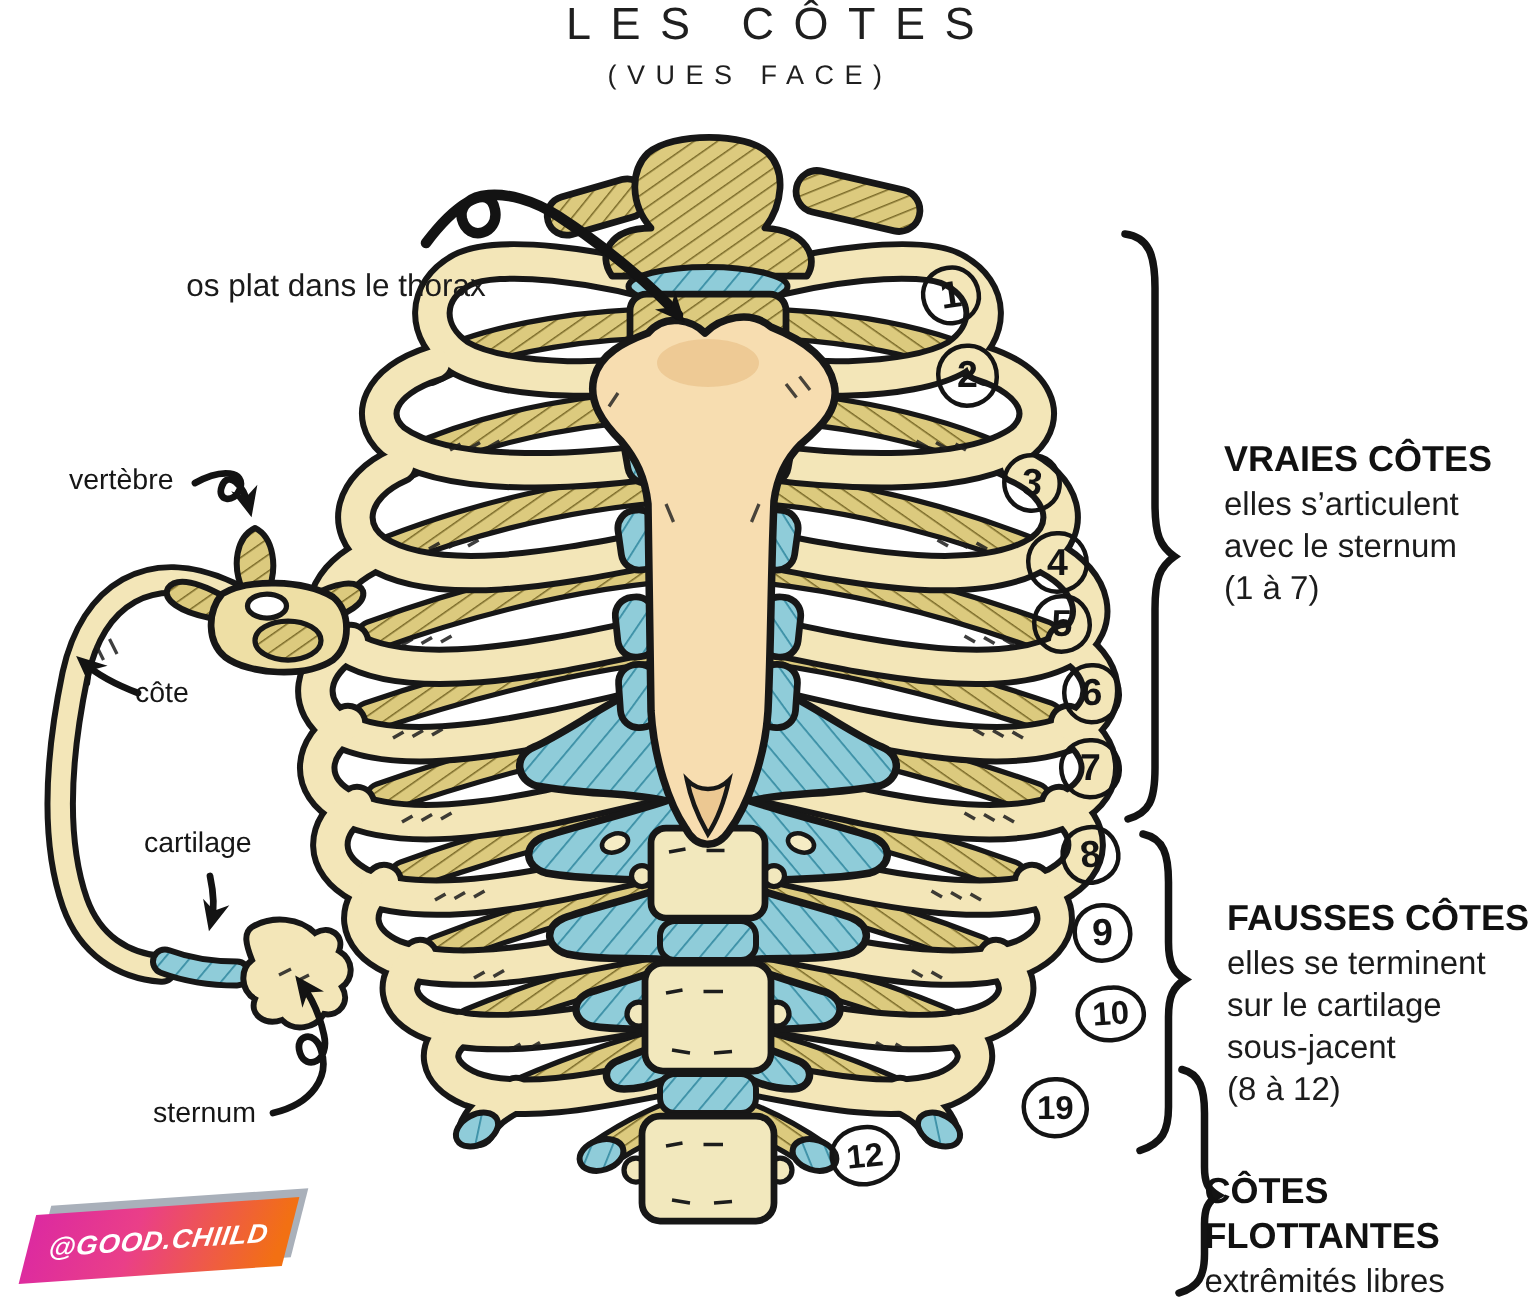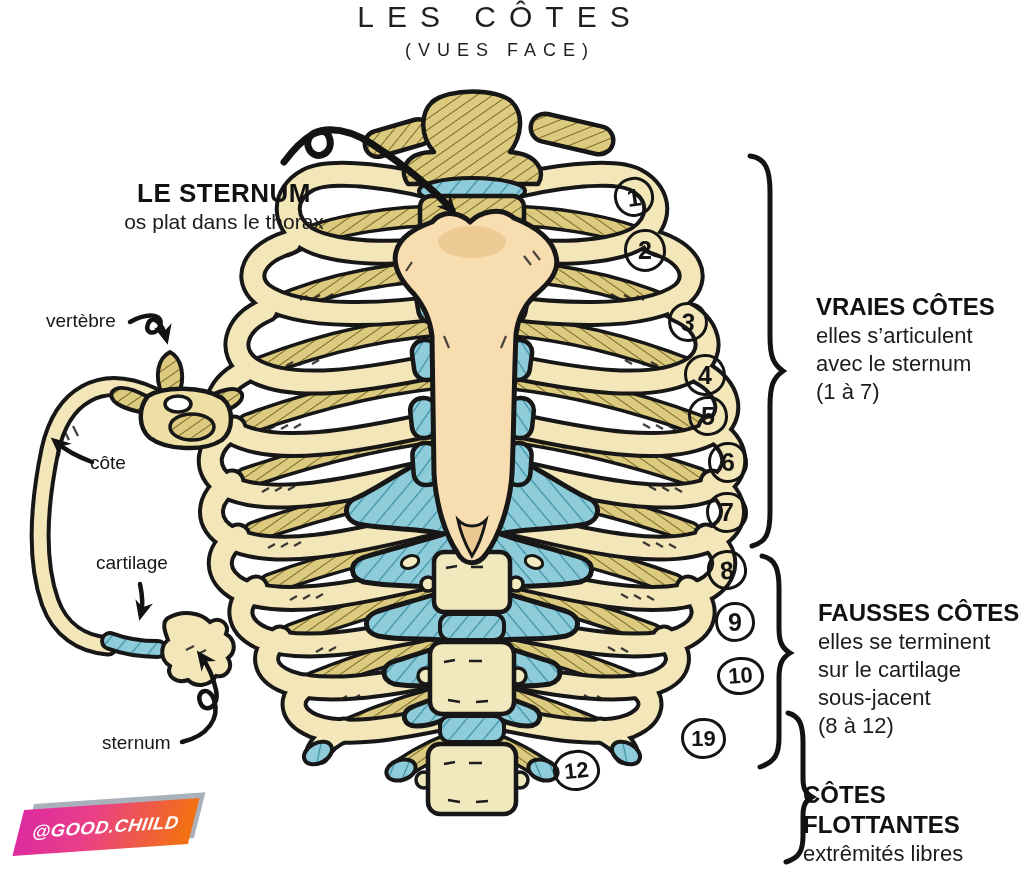--- a/index.html
+++ b/index.html
@@ -1,21 +1,21 @@
 <!DOCTYPE html>
 <html><head>
 <meta charset="utf-8">
 <style>
   html,body{margin:0;padding:0;background:#ffffff;}
   #canvas{position:relative;width:1024px;height:873px;background:#ffffff;overflow:hidden;
           font-family:"Liberation Sans",sans-serif;color:#1a1a1a;}
   #art{position:absolute;left:0;top:0;}
   .abs{position:absolute;}
   .title{left:0;top:8;width:1000px;text-align:center;font-size:30px;letter-spacing:13px;
-         color:#1f1f1f;font-weight:500;}
+         color:#1f1f1f;font-weight:500;padding-left:20px;}
   .subtitle{left:0;top:40px;width:1000px;text-align:center;font-size:18px;letter-spacing:7px;color:#1f1f1f;}
   .sternum-block{left:104px;top:178px;width:240px;text-align:center;}
   .sternum-block .h{font-size:26px;font-weight:bold;color:#111;letter-spacing:.5px;}
   .sternum-block .s{font-size:21px;margin-top:1px;}
   .lbl{font-size:19px;color:#161616;}
   .anno{width:230px;}
   .anno .h{font-size:24px;font-weight:bold;color:#111;letter-spacing:0;line-height:30px;}
   .anno .l{font-size:22px;line-height:28px;color:#1c1c1c;}
   .num{position:absolute;border:3px solid #141414;border-radius:50% 48% 52% 50%/48% 52% 48% 52%;
        display:flex;align-items:center;justify-content:center;font-size:25px;font-weight:600;
@@ -233,21 +233,20 @@
            C 782,658 779,664 779,678 L 779,738 C 779,754 775,762 760,767"></path>
       <path d="M 788,713 C 800,716 803,726 803,742 L 803,778 C 803,788 805,793 812,797
            C 805,801 803,806 803,816 L 803,836 C 803,851 799,858 786,862"></path>
     </g>
   </svg>
 
   <div class="abs title">LES CÔTES</div>
   <div class="abs subtitle">(VUES FACE)</div>
 
   <div class="abs sternum-block">
-    <div class="h">LE STERNUM</div>
     <div class="s">os plat dans le thorax</div>
   </div>
 
   <div class="abs lbl" style="left:46px;top:310px;">vertèbre</div>
   <div class="abs lbl" style="left:90px;top:452px;text-align:right;">côte</div>
   <div class="abs lbl" style="left:96px;top:552px;">cartilage</div>
   <div class="abs lbl" style="left:102px;top:732px;">sternum</div>
 
   <div class="num" style="left:614px;top:177px;width:40px;height:40px;transform:rotate(-8deg);">1</div>
   <div class="num" style="left:624px;top:229px;width:42px;height:43px;">2</div>

